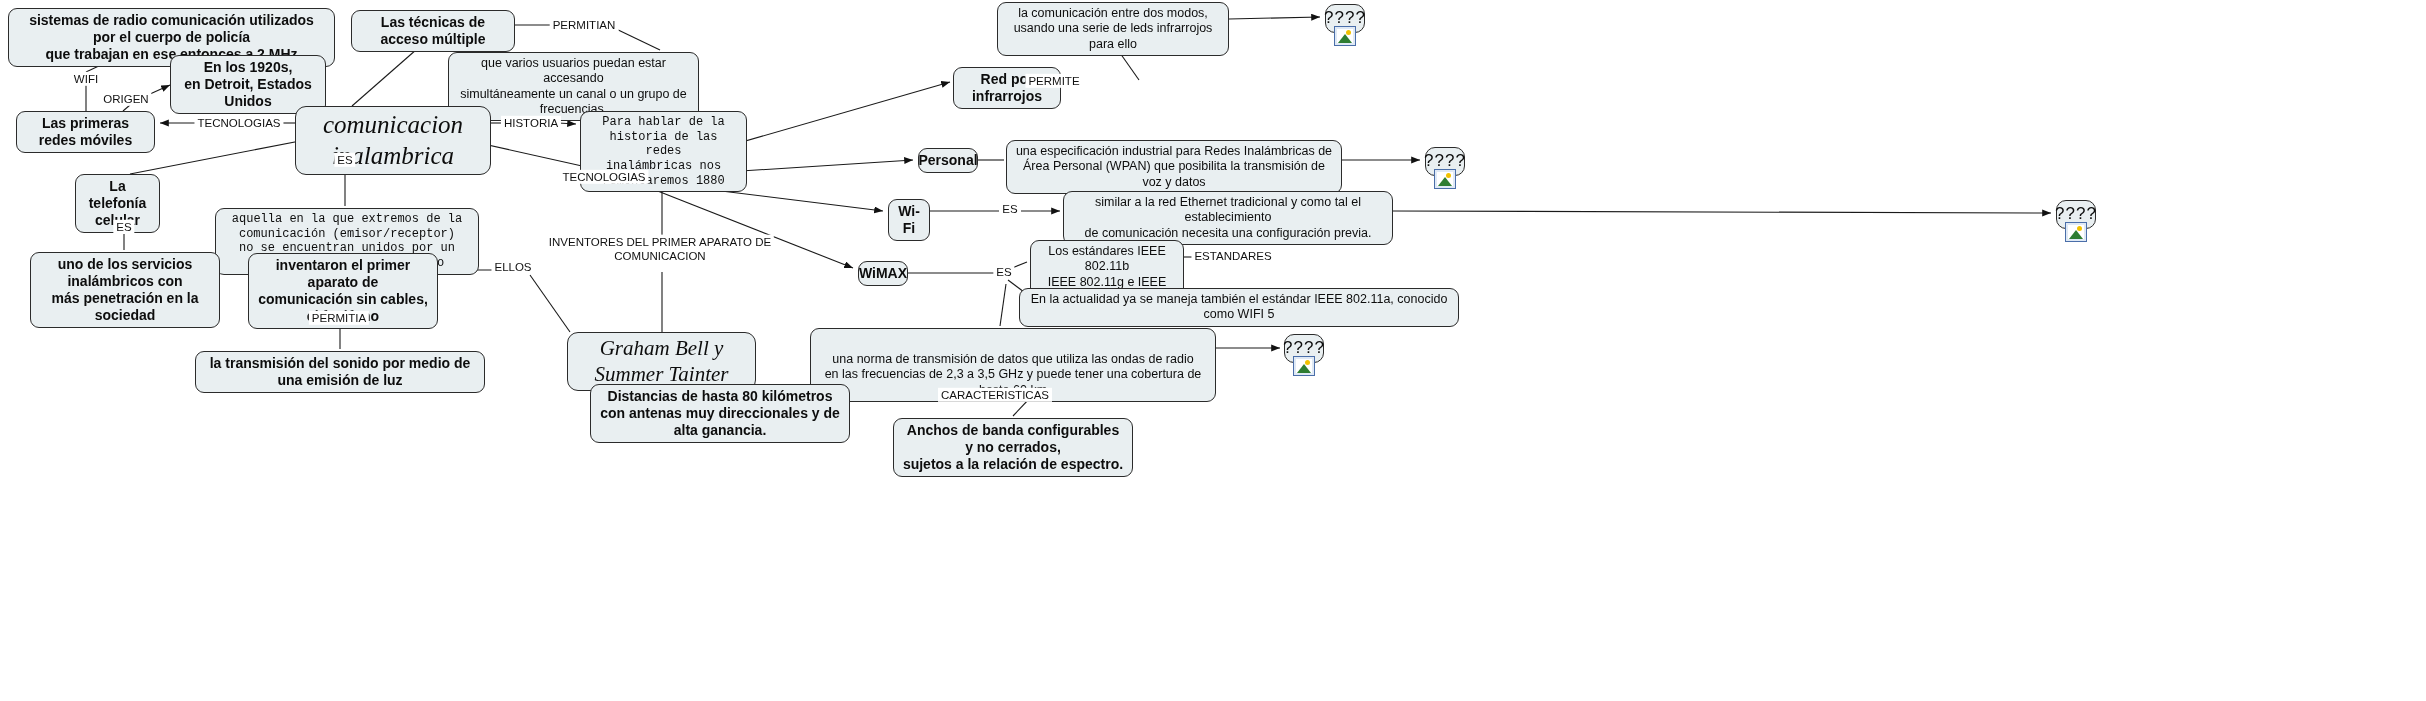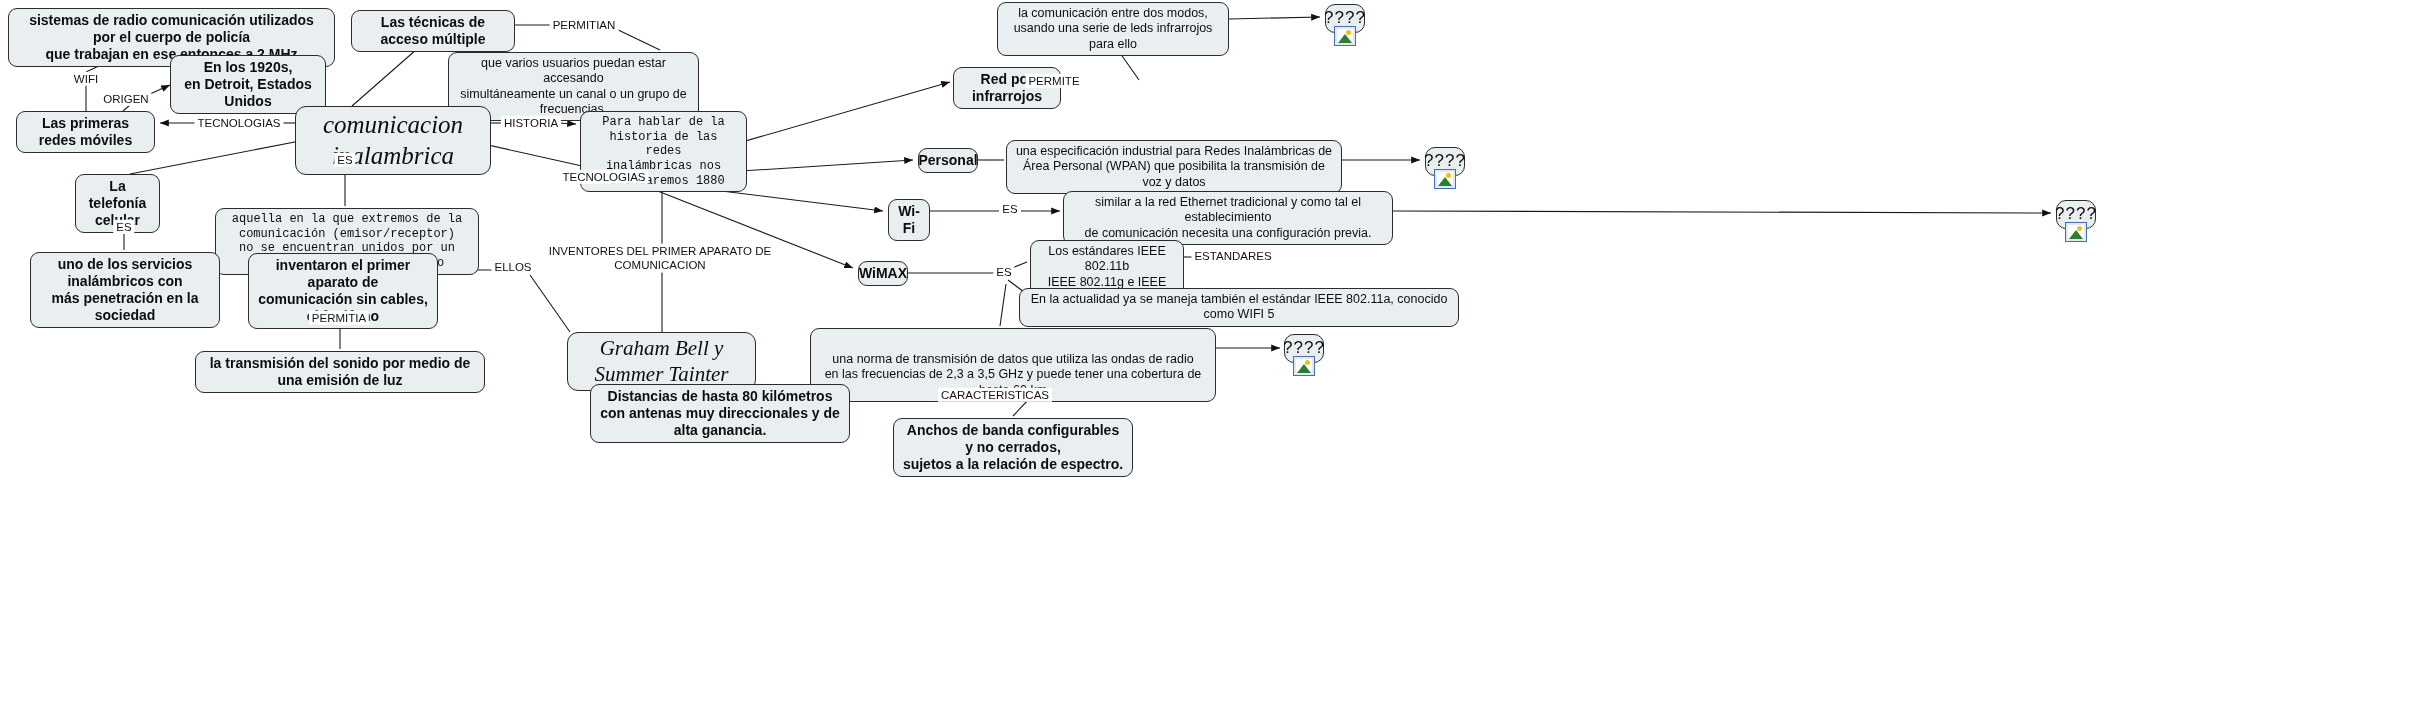--- a/index.html
+++ b/index.html
@@ -216,17 +216,17 @@
       <div class="elabel" style="left: 584px; top: 25px;">PERMITIAN</div>
       <div class="elabel" style="left: 1054px; top: 81px;">PERMITE</div>
       <div class="elabel" style="left: 604px; top: 177px;">TECNOLOGIAS</div>
       <div class="elabel" style="left: 345px; top: 160px;">ES</div>
       <div class="elabel" style="left: 124px; top: 227px;">ES</div>
       <div class="elabel" style="left: 1010px; top: 209px;">ES</div>
       <div class="elabel" style="left: 1004px; top: 272px;">ES</div>
       <div class="elabel" style="left: 1233px; top: 256px;">ESTANDARES</div>
       <div class="elabel" style="left: 513px; top: 267px;">ELLOS</div>
       <div class="elabel" style="left: 339px; top: 318px;">PERMITIA</div>
-      <div class="elabel" style="left: 660px; top: 258px;">INVENTORES DEL PRIMER APARATO DE
+      <div class="elabel" style="left: 660px; top: 249px;">INVENTORES DEL PRIMER APARATO DE
 COMUNICACION</div>
       <div class="elabel" style="left: 995px; top: 395px;">CARACTERISTICAS</div>
     </div>
 </div>
 
 </body></html>

